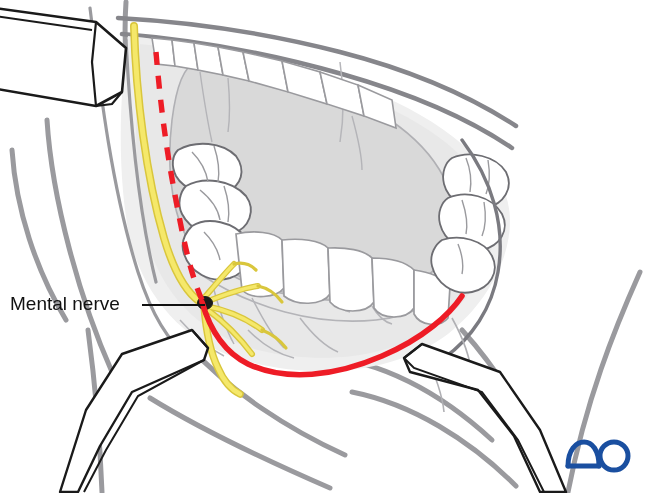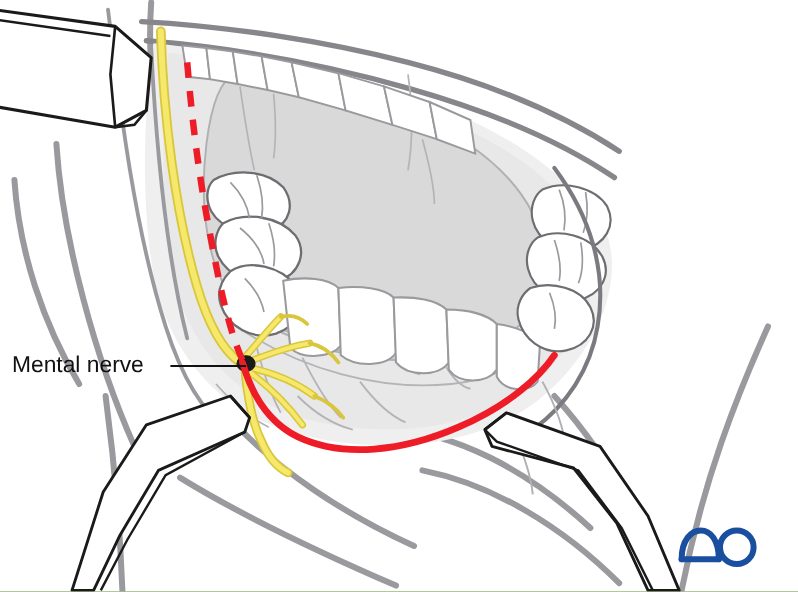--- a/index.html
+++ b/index.html
@@ -4,21 +4,21 @@
 <title>Mental nerve surgical approach illustration</title>
 <style>
   html,body{margin:0;padding:0;background:#ffffff;}
   body{
     width:665px;height:493px;
     font-family:"Liberation Sans", sans-serif;
     overflow:hidden;position:relative;
   }
   #figure-root{
     position:absolute;left:0;top:0;width:665px;height:493px;
-    background:#4d7c0f;
+    background:#be185d;
   }
   #figure-svg{display:block;width:665px;height:493px;}
   .annot-text{
     font-family:"Liberation Sans", sans-serif;
     font-size:19px;
     fill:#111111;
     dominant-baseline:middle;
   }
   .logo-text{
     font-family:"Liberation Sans", sans-serif;

